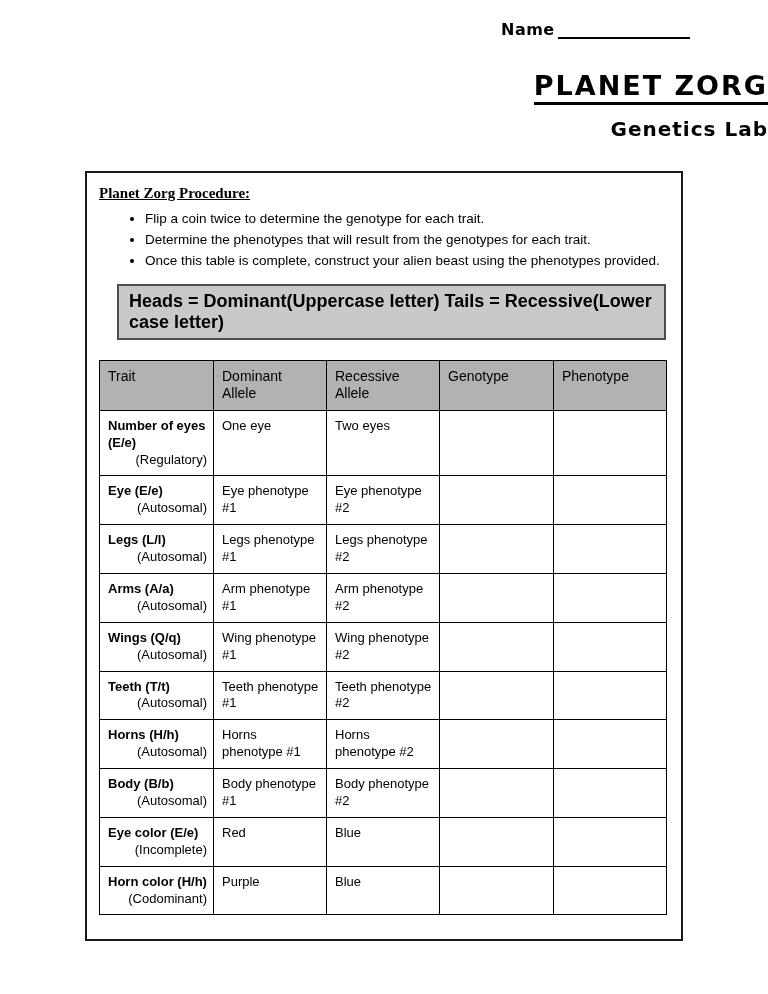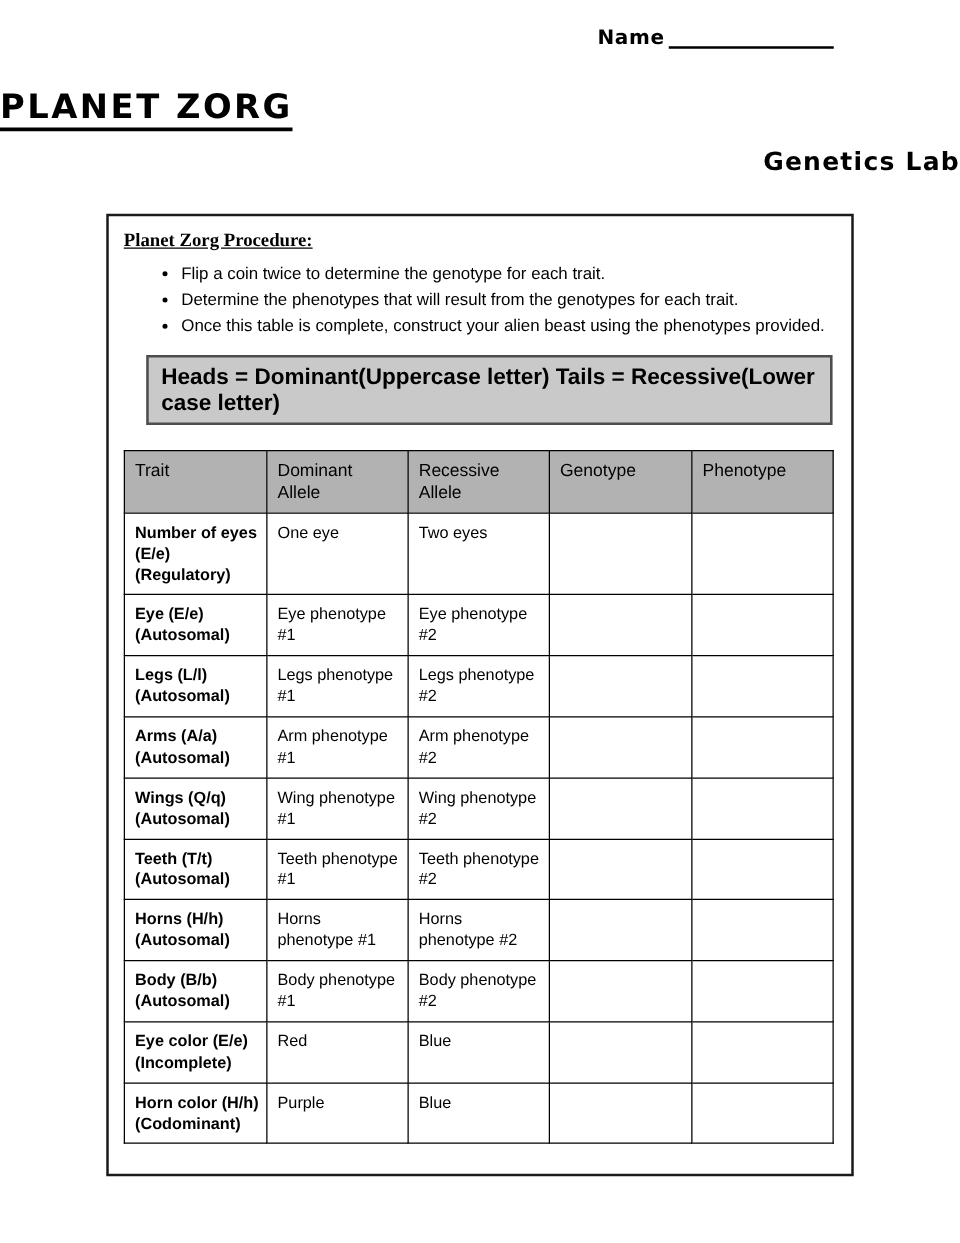--- a/index.html
+++ b/index.html
@@ -11,41 +11,41 @@
     color: #000;
     position: relative;
     overflow: hidden;
   }
   .page { position: relative; width: 768px; height: 994px; }
 
   
   .name-block {
     position: absolute;
     top: 20px;
-    left: 478px;
+    left: 501px;
     width: 200px;
     font-weight: bold;
     font-size: 16px;
     letter-spacing: 0.5px;
     font-family: "DejaVu Sans", sans-serif;
   }
   .name-row { display: flex; align-items: flex-end; margin-bottom: 6px; }
   .blank-line {
     display: inline-block;
     border-bottom: 2px solid #000;
     height: 15px;
     margin-left: 3px;
   }
   .blank-name { width: 132px; }
   .blank-period { width: 92px; }
 
   
   .content { padding-top: 70px; }
   .page-title {
-    text-align: left;
+    text-align: right;
     font-family: "DejaVu Sans", sans-serif;
     font-size: 27px;
     font-weight: bold;
     letter-spacing: 2px;
   }
   .page-title .underlined {
     display: inline-block;
     border-bottom: 3px solid #000;
     padding-bottom: 1px;
   }
@@ -110,21 +110,21 @@
     height: 48px;
     line-height: 1.25;
   }
   .trait-table td {
     font-size: 13px;
     padding: 7px 6px 7px 8px;
     height: 46px;
     line-height: 1.3;
   }
   .trait-name { display: block; font-weight: bold; }
-  .trait-note { display: block; font-weight: bold; }
+  .trait-note { display: block; font-weight: normal; text-align: right; }
 </style>
 </head>
 <body>
 
 <div class="page">
 
   <div class="name-block">
     <div class="name-row">
       <span>Name</span>
       <span class="blank-line blank-name"></span>

